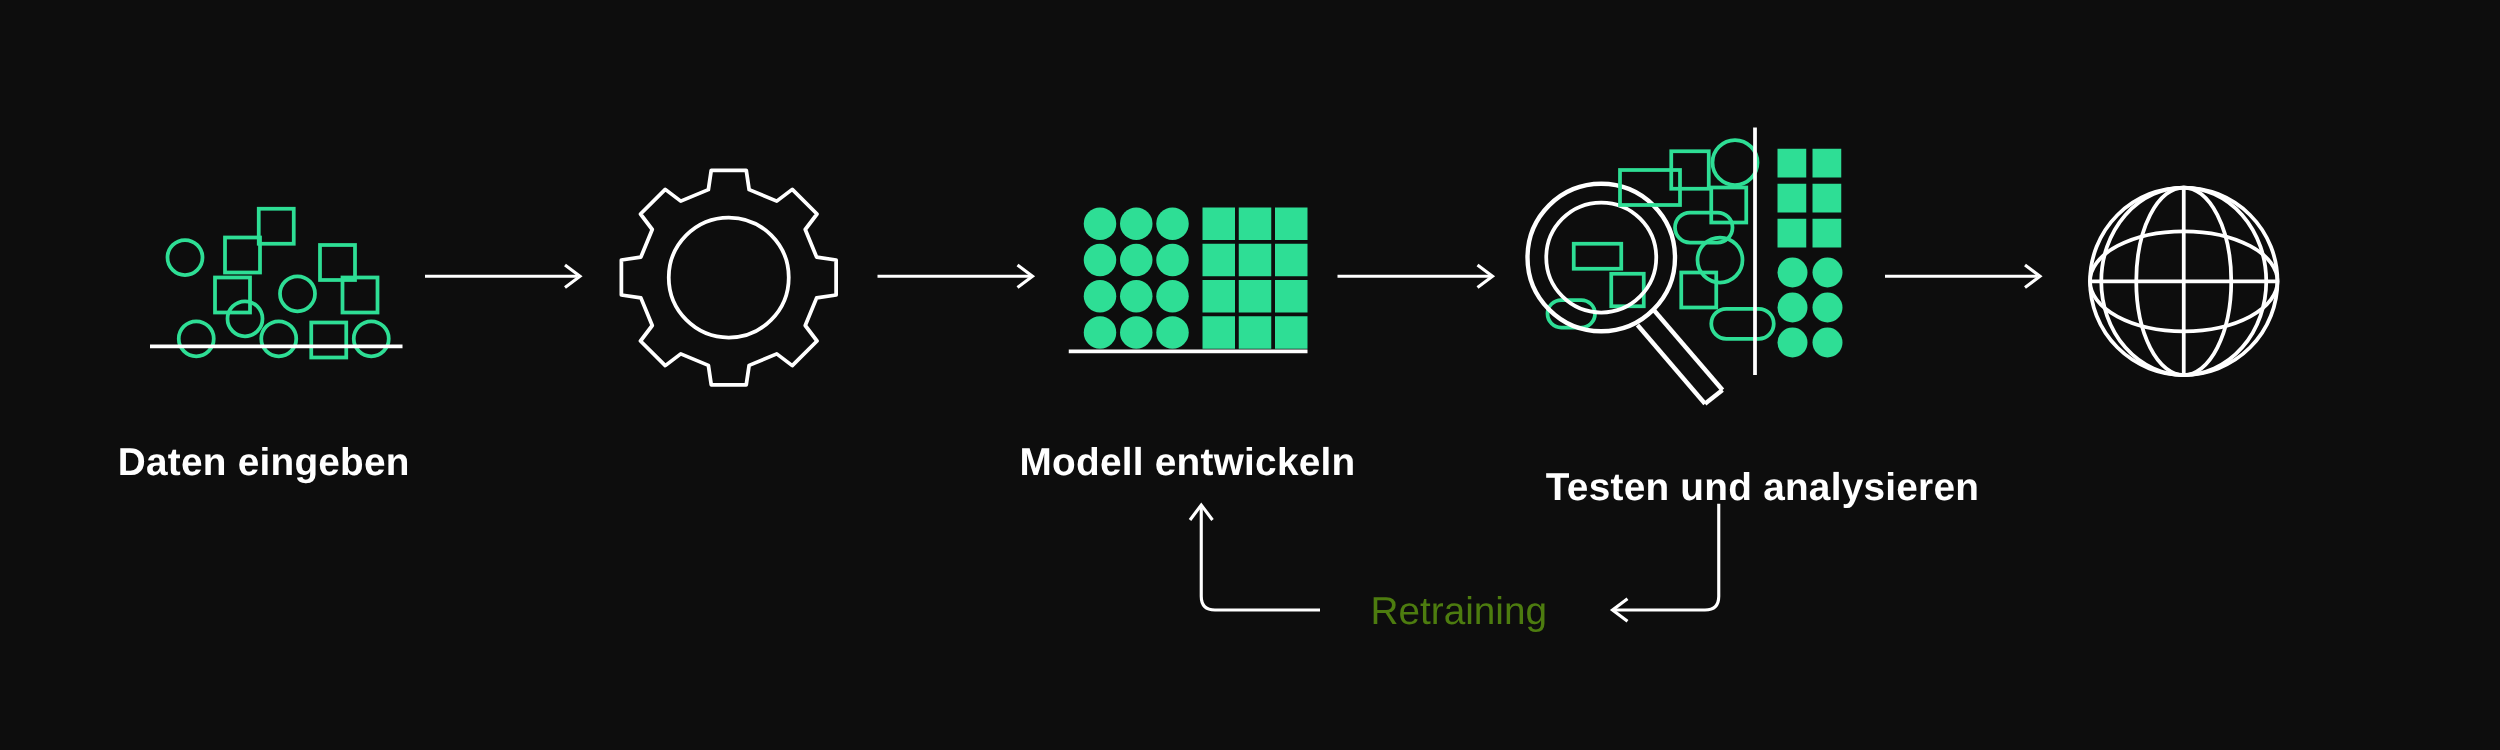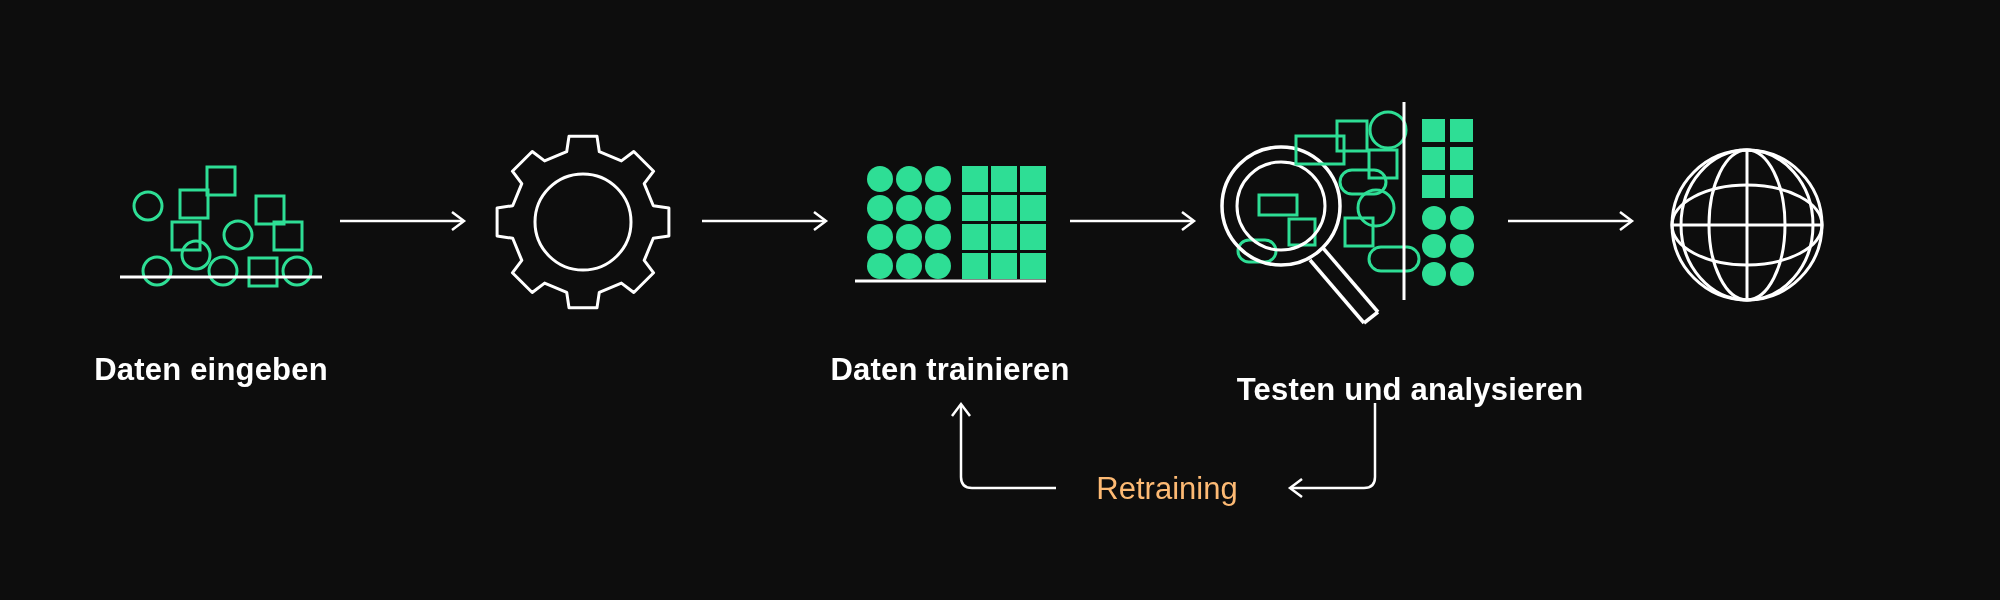--- a/index.html
+++ b/index.html
@@ -38,21 +38,21 @@
     line-height: 1;
     transform: translateX(-50%);
   }
   .stage-label.accent { color: #2ede95; }
   .loop-label {
     position: absolute;
     font-family: "Liberation Sans", sans-serif;
     font-size: 31px;
     font-weight: 400;
     white-space: nowrap;
-    color: #fdba74;
+    color: #4d7c0f;
     line-height: 1;
     transform: translateX(-50%);
   }
 </style>
 </head>
 <body>
 
 <div id="stage">
 
   <svg id="diagram-svg" viewBox="0 0 2000 600">
@@ -202,20 +202,20 @@
 
       <path d="M 1375 403 L 1375 477 Q 1375 488 1364 488 L 1292 488" fill="none" stroke="#ffffff" stroke-width="2.5" stroke-linecap="butt"></path>
       <polyline points="1302,479 1290,488 1302,497" fill="none" stroke="#ffffff" stroke-width="2.5"></polyline>
     </g>
 
   </svg>
 
   <div class="stage-label" style="left:211px; top:354px;">Daten eingeben</div>
 
 
-  <div class="stage-label" style="left:950px; top:354px;">Daten trainieren</div>
+  <div class="stage-label" style="left:950px; top:354px;">Modell entwickeln</div>
 
   <div class="stage-label" style="left:1410px; top:354px;margin-top:20px;">Testen und analysieren</div>
 
 
   <div class="loop-label" style="left:1167px; top:473px;">Retraining</div>
 
 </div>
 
 </body></html>

